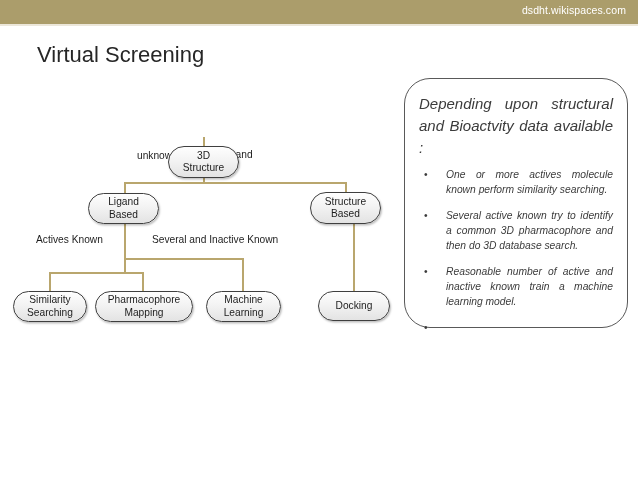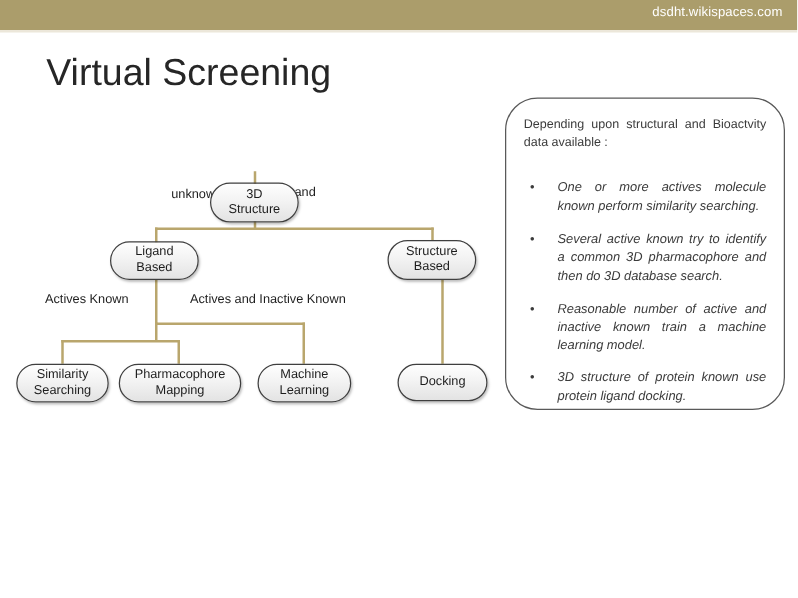--- a/index.html
+++ b/index.html
@@ -42,44 +42,45 @@
     font-size: 10.5px;
     color: #ffffff;
     letter-spacing: 0.1px;
     white-space: nowrap;
   }
   
   .slide-title {
     position: absolute;
     left: 37px;
     top: 42px;
-    font-size: 30px;
+    font-size: 22px;
     color: #262626;
     letter-spacing: 0px;
     white-space: nowrap;
   }
   
   .callout {
     position: absolute;
     left: 404px;
     top: 78px;
     width: 224px;
     height: 250px;
     border: 1.3px solid #595959;
     border-radius: 26px;
     background: #ffffff;
     box-sizing: border-box;
     padding: 14px 14px 10px 14px;
   }
   .callout-intro {
-    font-size: 10px;
+    font-size: 15px;
+    font-style: italic;
     color: #3b3b3b;
     line-height: 1.45;
     text-align: justify;
-    margin: 0 0 22px 0;
+    margin: 0 0 10px 0;
   }
   .bullet-list {
     list-style: none;
     margin: 0;
     padding: 0;
   }
   .bullet-item {
     position: relative;
     font-size: 10.3px;
     font-style: italic;
@@ -158,21 +159,20 @@
       <li class="bullet-item tight">
         <span class="bullet-dot">•</span>
         <span>Several active known try to identify a common 3D pharmacophore and then do 3D database search.</span>
       </li>
       <li class="bullet-item">
         <span class="bullet-dot">•</span>
         <span>Reasonable number of active and inactive known train a machine learning model.</span>
       </li>
       <li class="bullet-item">
         <span class="bullet-dot">•</span>
-        <span>3D structure of protein known use protein ligand docking.</span>
       </li>
     </ul>
   </div>
 
   <div class="diagram">
 
     <div class="edge edge-v" style="left:203px; top:42px; height:46px;"></div>
     <div class="edge edge-h" style="left:124px; top:87px; width:223px;"></div>
     <div class="edge edge-v" style="left:124px; top:87px; height:12px;"></div>
     <div class="edge edge-v" style="left:345px; top:87px; height:10px;"></div>
@@ -183,21 +183,21 @@
     <div class="edge edge-v" style="left:124px; top:163px; height:15px;"></div>
     <div class="edge edge-h" style="left:49px; top:177px; width:95px;"></div>
     <div class="edge edge-v" style="left:49px; top:177px; height:19px;"></div>
     <div class="edge edge-v" style="left:142px; top:177px; height:19px;"></div>
 
     <div class="edge edge-v" style="left:353px; top:129px; height:67px;"></div>
 
     <div class="edge-label" style="left:137px; top:55px;">unknown</div>
     <div class="edge-label" style="left:222px; top:54px;">Ligand</div>
     <div class="edge-label" style="left:36px; top:139px;">Actives Known</div>
-    <div class="edge-label" style="left:152px; top:139px;">Actives and Inactive Known</div>
+    <div class="edge-label" style="left:152px; top:139px;">Several and Inactive Known</div>
 
     <div class="node" style="left:168px; top:10px; width:71px; height:32px;margin-top:41px;">
       <span>3D
 Structure</span>
     </div>
 
     <div class="node" style="left:88px; top:98px; width:71px; height:31px;">
       <span>Ligand
 Based</span>
     </div>

